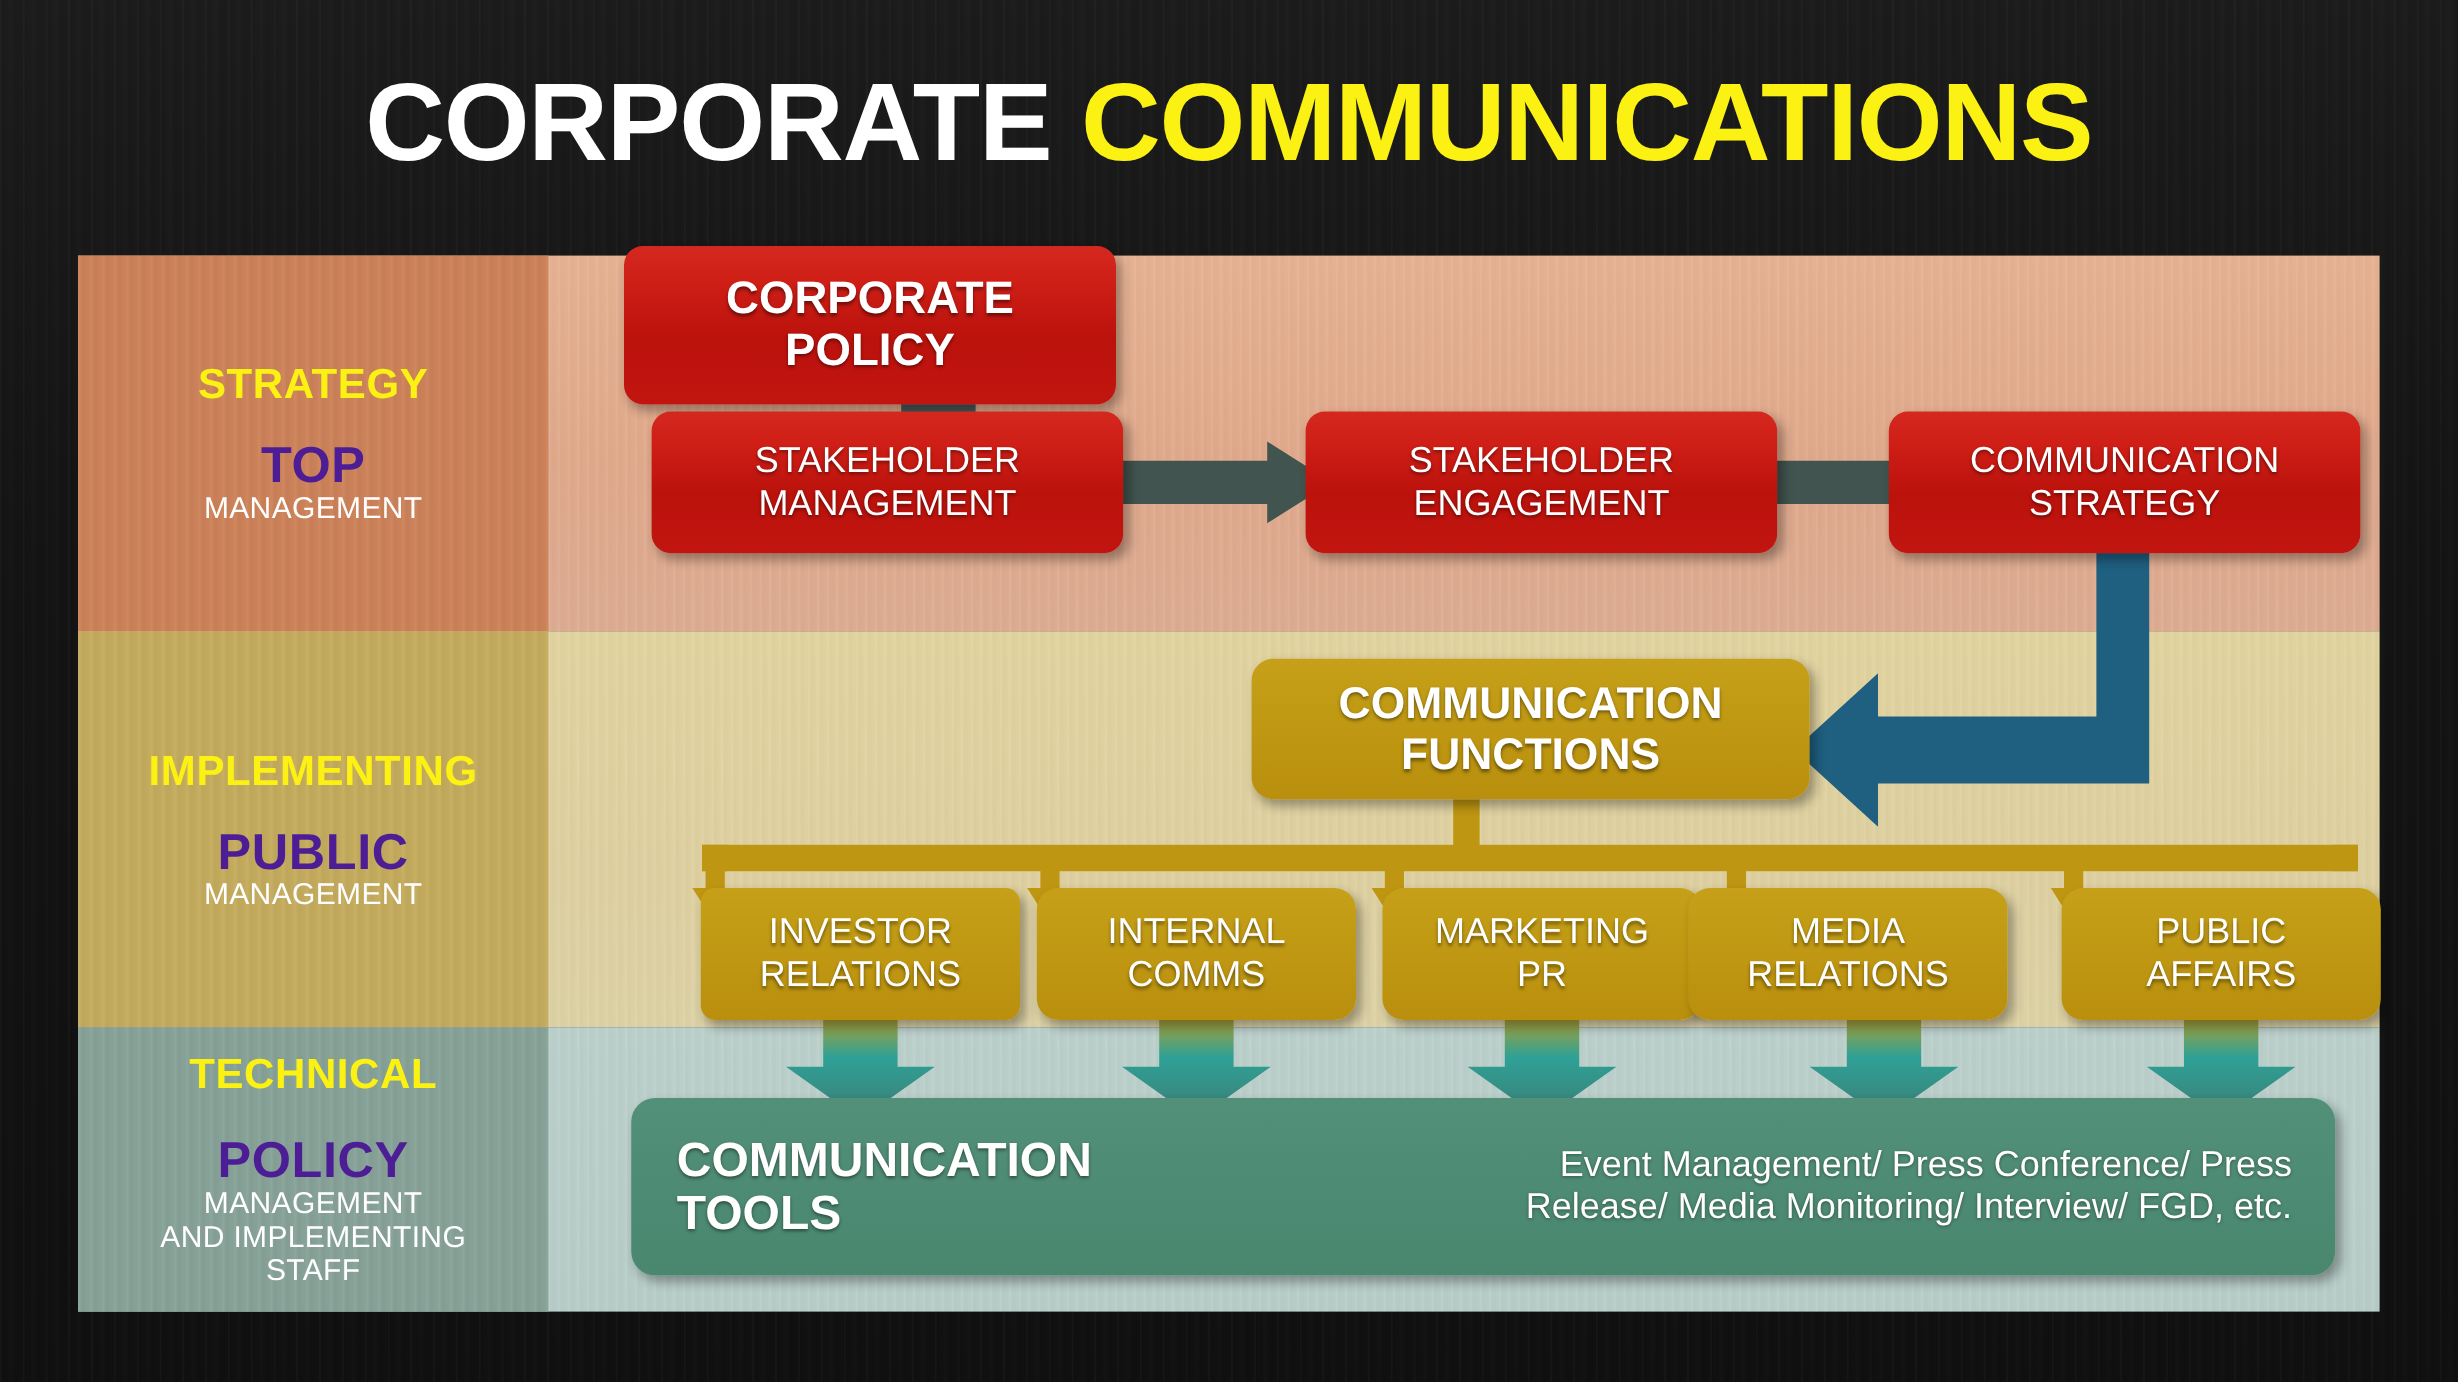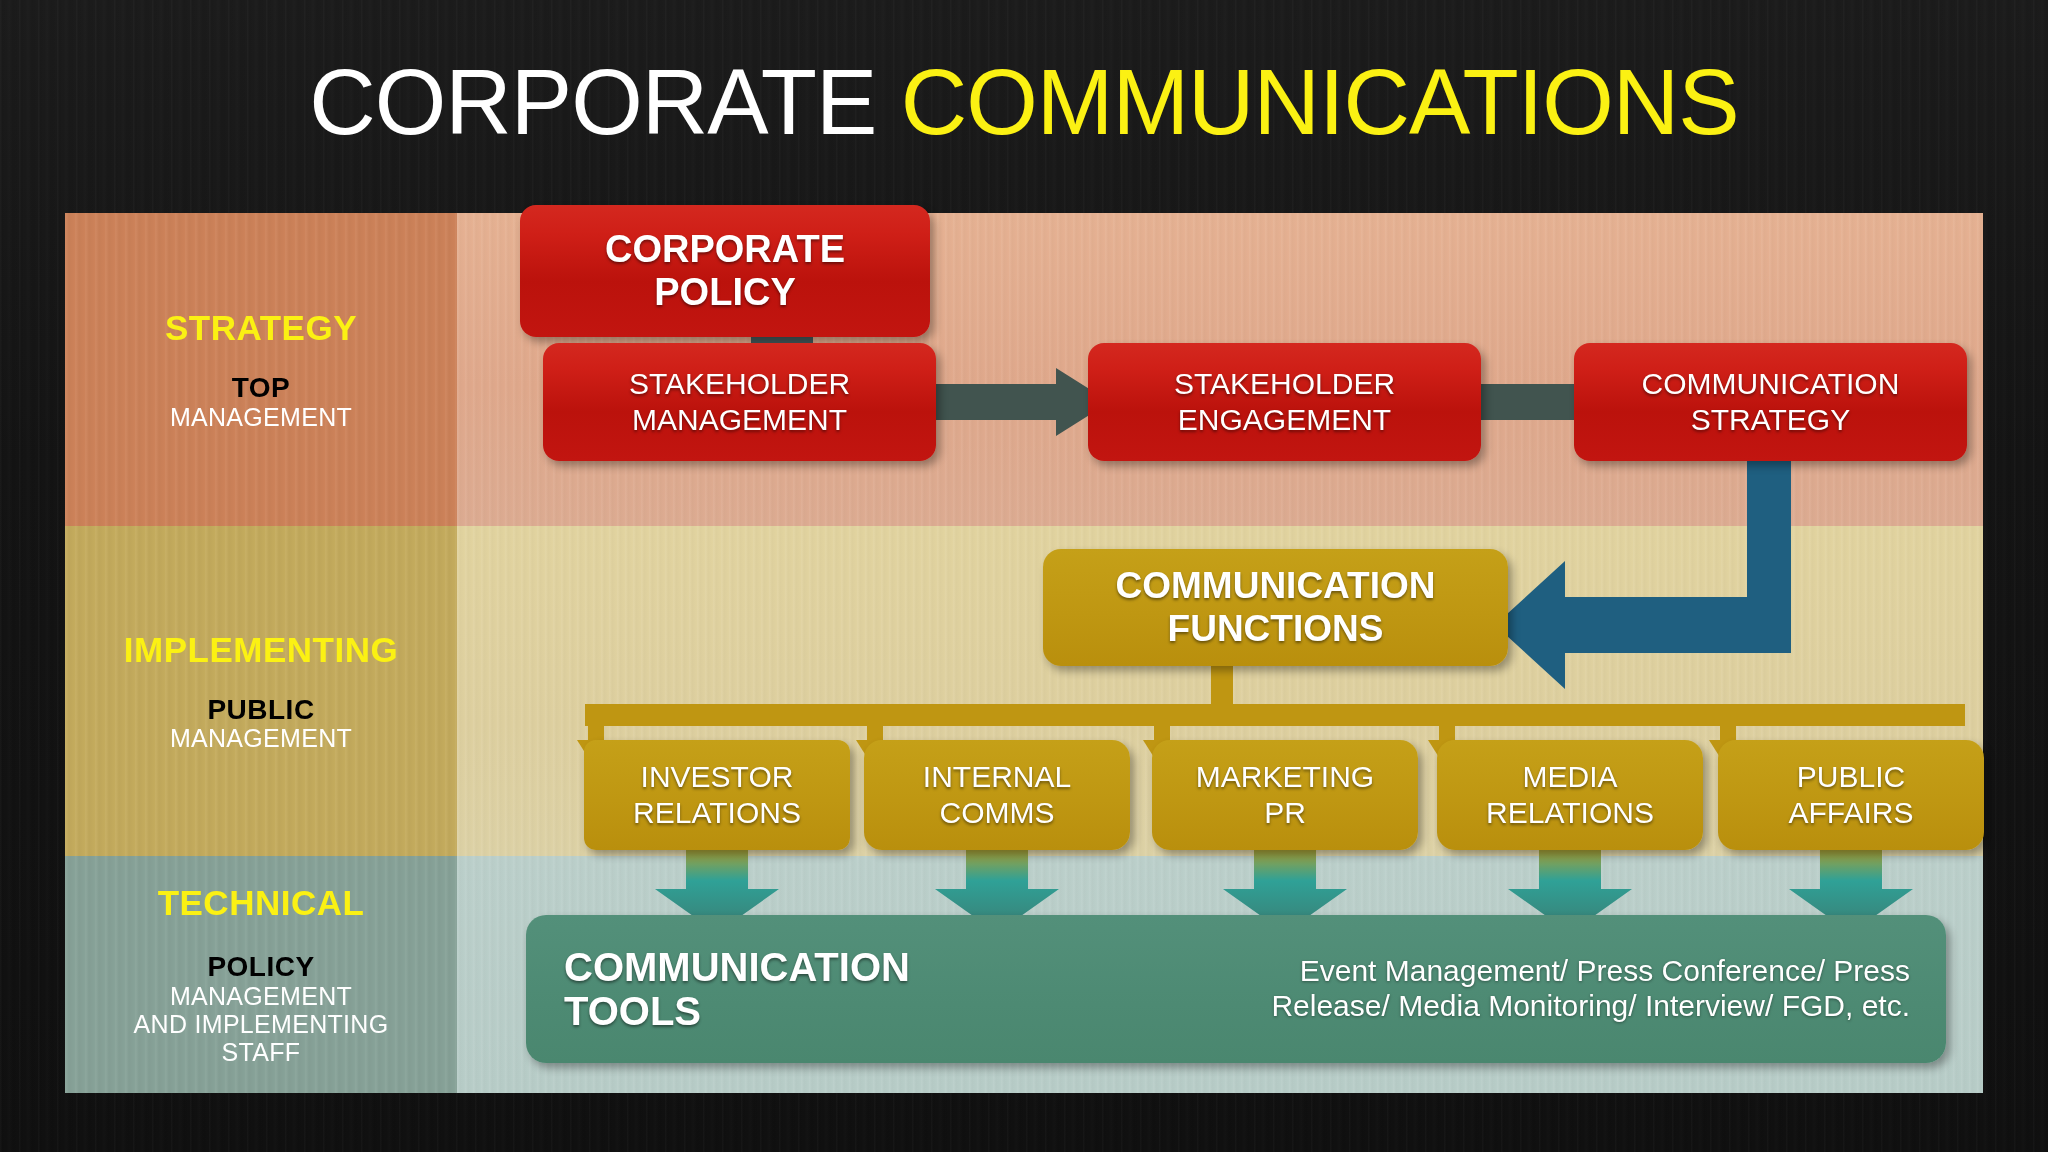--- a/index.html
+++ b/index.html
@@ -18,21 +18,21 @@
         rgba(0,0,0,0.05) 2px, rgba(0,0,0,0.0) 6px, rgba(255,255,255,0.012) 9px,
         rgba(0,0,0,0.06) 13px, rgba(0,0,0,0) 19px),
       linear-gradient(180deg,#1c1c1c 0%, #141414 40%, #101010 100%);
     pointer-events:none;
   }
 
   
   .title{
     position:absolute; top:56px; left:0; width:2048px;
     text-align:center;
-    font-size:92px; font-weight:normal; letter-spacing:-1px;
+    font-size:92px; font-weight:bold; letter-spacing:-1px;
     line-height:1;
     white-space:nowrap;
   }
   .title .w{ color:#ffffff; }
   .title .y{ color:#fbf113; }
 
   
   .panel{
     position:absolute;
     left:65px; top:213px; width:1918px; height:880px;
@@ -65,21 +65,21 @@
   }
   .lcol-inner{
     position:absolute; inset:0;
     display:flex; flex-direction:column; align-items:center; justify-content:center;
     text-align:center; z-index:2;
   }
   .lab-stage{
     color:#fbf113; font-size:35px; font-weight:bold; letter-spacing:0.5px;
     margin-bottom:26px; white-space:nowrap;
   }
-  .lab-level{ color:#000000; font-size:28px; font-weight:bold; line-height:1.02; letter-spacing:0.5px; }
+  .lab-level{ color:#4c1d95; font-size:42px; font-weight:bold; line-height:1.02; letter-spacing:0.5px; }
   .lab-sub{ color:#ffffff; font-size:25px; line-height:1.12; letter-spacing:0.3px; }
 
   
   .node{
     position:absolute; z-index:6;
     display:flex; align-items:center; justify-content:center;
     text-align:center; color:#fff;
     box-shadow:4px 5px 9px rgba(0,0,0,0.33);
   }
   .node span{ position:relative; z-index:2; text-shadow:0 2px 3px rgba(0,0,0,0.45); }
@@ -100,21 +100,21 @@
   #n-stakeholder-mgmt{ left:478px; top:130px; width:393px; height:118px; font-size:30px; line-height:1.2; }
   #n-stakeholder-eng { left:1023px; top:130px; width:393px; height:118px; font-size:30px; line-height:1.2; }
   #n-comm-strategy   { left:1509px; top:130px; width:393px; height:118px; font-size:30px; line-height:1.2; }
 
   #n-comm-functions{ left:978px; top:336px; width:465px; height:117px; font-size:37px; font-weight:bold; line-height:1.15; }
 
   .branch{ top:527px; width:266px; height:110px; font-size:30px; line-height:1.2; }
   #n-investor-relations{ left:519px;border-radius:12px; }
   #n-internal-comms   { left:799px; }
   #n-marketing-pr     { left:1087px; }
-  #n-media-relations  { left:1372px; }
+  #n-media-relations  { left:1342px; }
   #n-public-affairs   { left:1653px; }
 
   #n-comm-tools{
     left:461px; top:702px; width:1420px; height:148px;
     border-radius:20px;
     justify-content:space-between; padding:0 36px 0 38px;
   }
   .tools-title{
     color:#fff; font-size:40px; font-weight:bold; line-height:1.1;
     text-align:left; text-shadow:0 2px 3px rgba(0,0,0,0.45);

